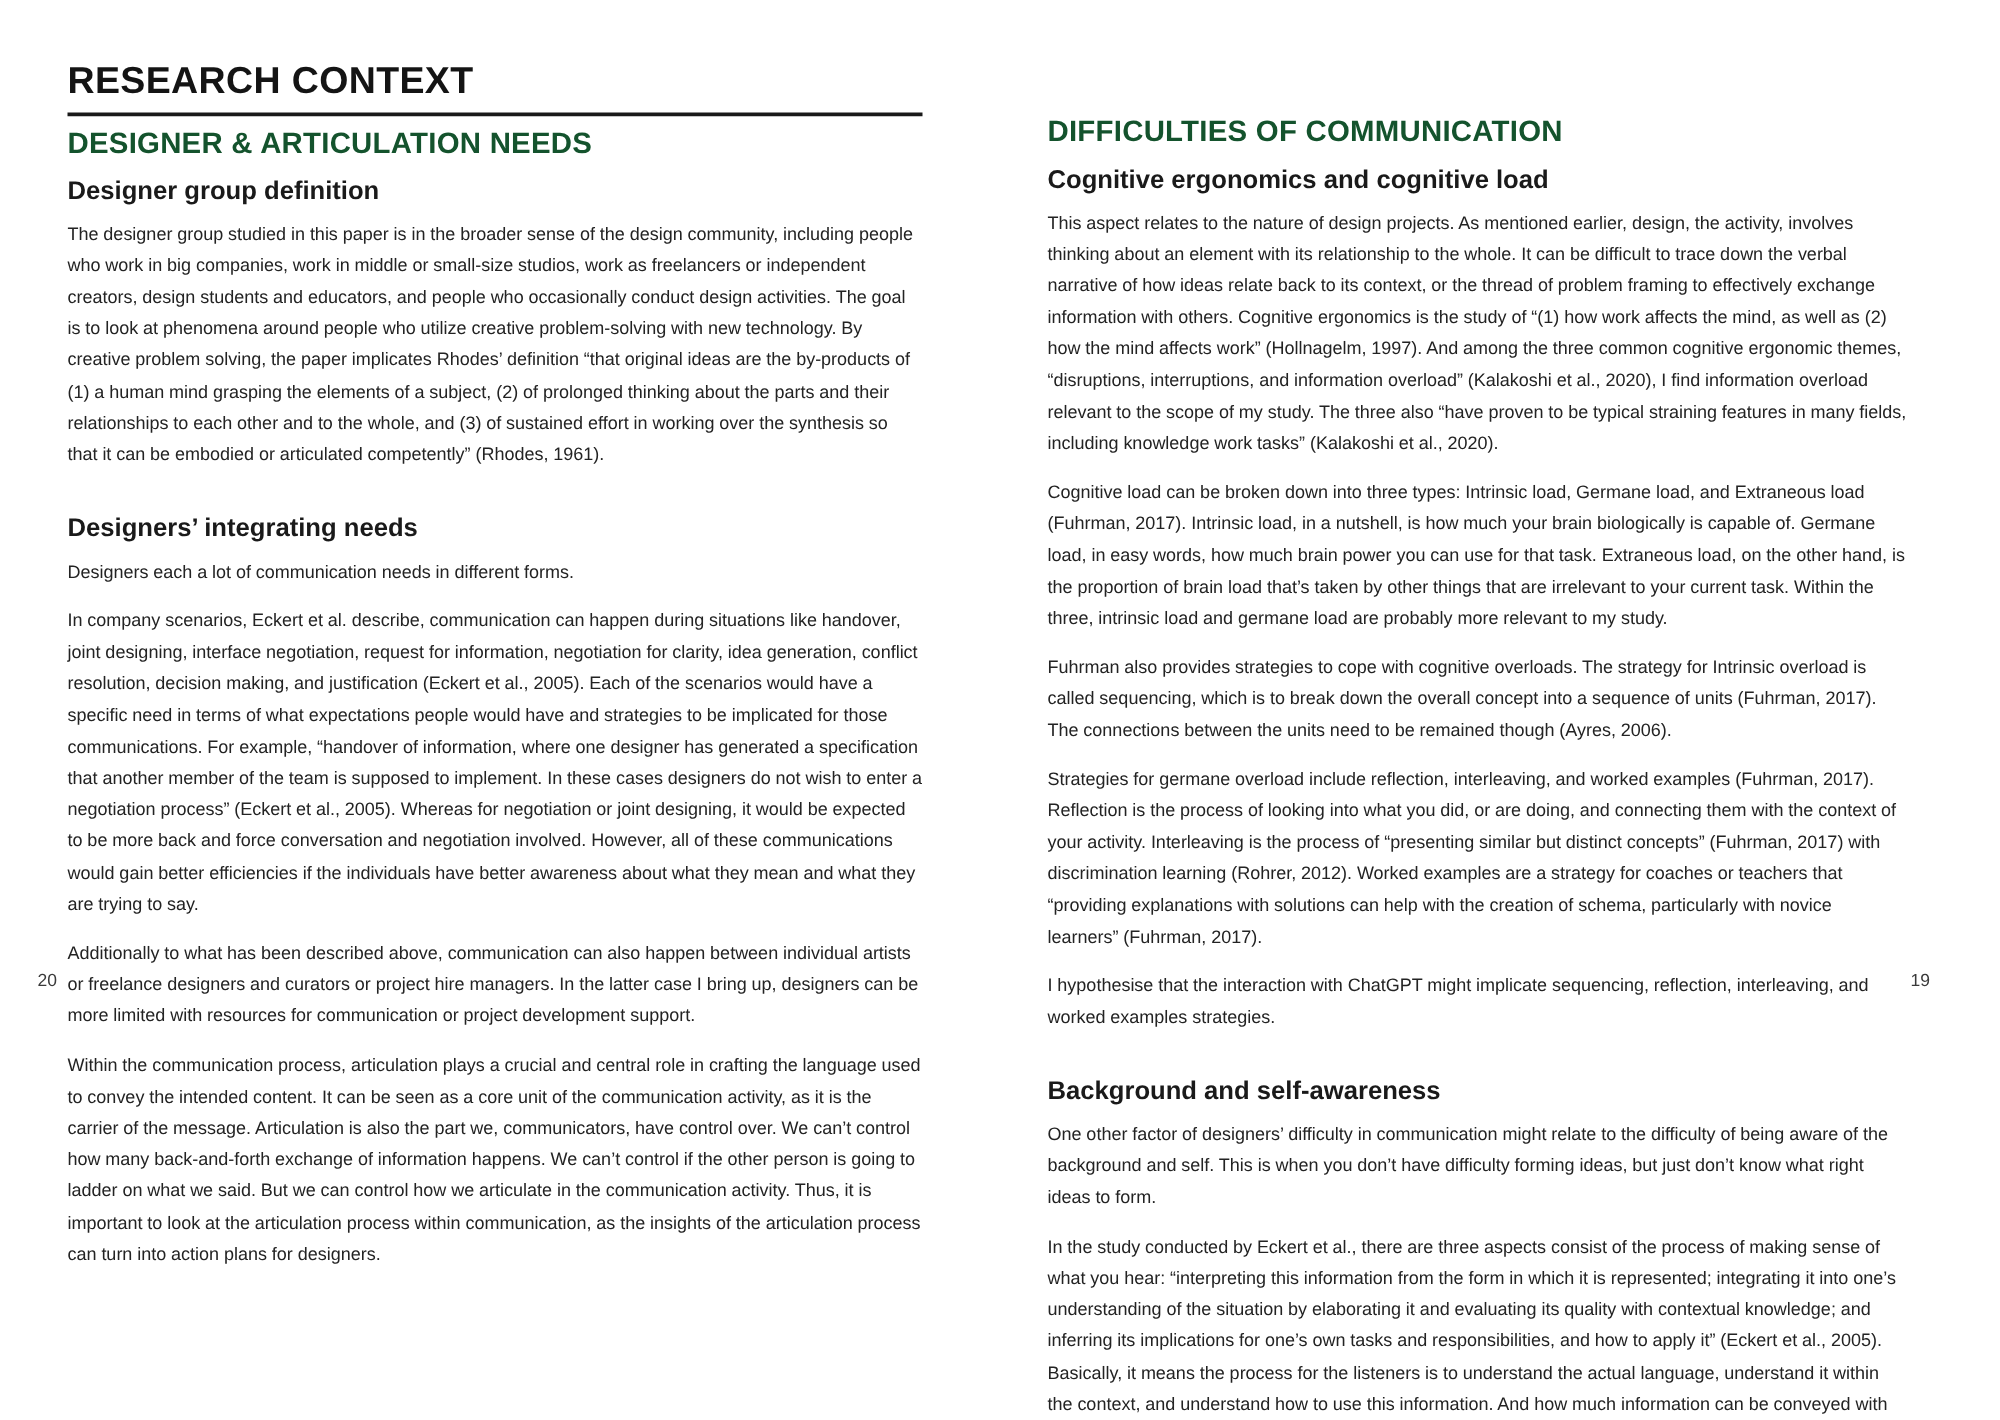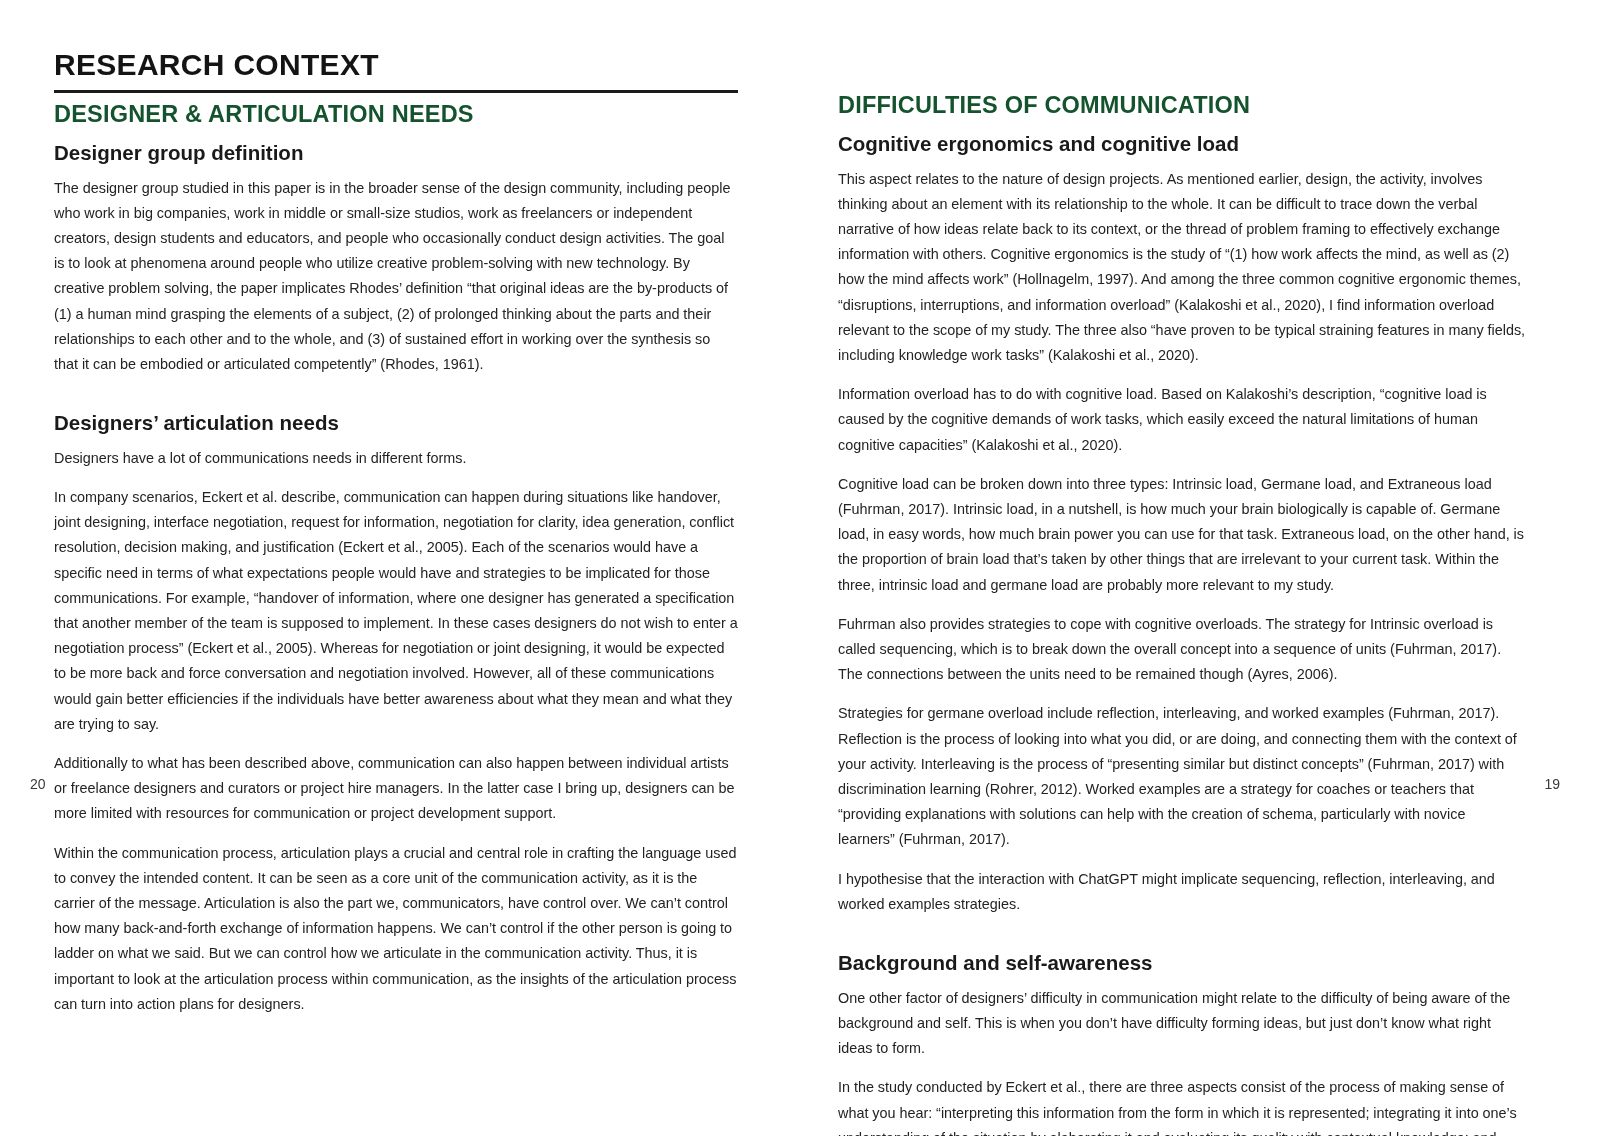--- a/index.html
+++ b/index.html
@@ -86,57 +86,56 @@
   }
 
   
   .folio {
     position: absolute;
     bottom: 44px;
     font-size: 14px;
     color: #3a3a3a;
   }
   .folio-left { left: 30px; }
-  .folio-right { right: 40px; }
+  .folio-right { right: 56px; }
 </style>
 </head>
 <body>
 
 <div class="spread">
 
   <div class="page page-left">
 
     <h1 class="chapter-title">RESEARCH CONTEXT</h1>
 
     <hr class="chapter-rule">
 
     <h2 class="section-title">DESIGNER &amp; ARTICULATION NEEDS</h2>
 
     <h3 class="subsection-title">Designer group definition</h3>
 
     <p class="body">The designer group studied in this paper is in the broader sense of the design community, including people who work in big companies, work in middle or small-size studios, work as freelancers or independent creators, design students and educators, and people who occasionally conduct design activities. The goal is to look at phenomena around people who utilize creative problem-solving with new technology. By creative problem solving, the paper implicates Rhodes’ definition “that original ideas are the by-products of (1) a human mind grasping the elements of a subject, (2) of prolonged thinking about the parts and their relationships to each other and to the whole, and (3) of sustained effort in working over the synthesis so that it can be embodied or articulated competently” (Rhodes, 1961).</p>
 
-    <h3 class="subsection-title spaced">Designers’ articulation needs</h3>
+    <h3 class="subsection-title spaced">Designers’ integrating needs</h3>
 
-    <p class="body">Designers have a lot of communications needs in different forms.</p>
+    <p class="body">Designers each a lot of communication needs in different forms.</p>
     <p class="body">In company scenarios, Eckert et al. describe, communication can happen during situations like handover, joint designing, interface negotiation, request for information, negotiation for clarity, idea generation, conflict resolution, decision making, and justification (Eckert et al., 2005). Each of the scenarios would have a specific need in terms of what expectations people would have and strategies to be implicated for those communications. For example, “handover of information, where one designer has generated a specification that another member of the team is supposed to implement. In these cases designers do not wish to enter a negotiation process” (Eckert et al., 2005). Whereas for negotiation or joint designing, it would be expected to be more back and force conversation and negotiation involved. However, all of these communications would gain better efficiencies if the individuals have better awareness about what they mean and what they are trying to say.</p>
     <p class="body">Additionally to what has been described above, communication can also happen between individual artists or freelance designers and curators or project hire managers. In the latter case I bring up, designers can be more limited with resources for communication or project development support.</p>
     <p class="body">Within the communication process, articulation plays a crucial and central role in crafting the language used to convey the intended content. It can be seen as a core unit of the communication activity, as it is the carrier of the message. Articulation is also the part we, communicators, have control over. We can’t control how many back-and-forth exchange of information happens. We can’t control if the other person is going to ladder on what we said. But we can control how we articulate in the communication activity. Thus, it is important to look at the articulation process within communication, as the insights of the articulation process can turn into action plans for designers.</p>
 
     <div class="folio folio-left">20</div>
   </div>
 
   <div class="page page-right">
 
     <h2 class="section-title right-col">DIFFICULTIES OF COMMUNICATION</h2>
 
     <h3 class="subsection-title">Cognitive ergonomics and cognitive load</h3>
 
     <p class="body">This aspect relates to the nature of design projects. As mentioned earlier, design, the activity, involves thinking about an element with its relationship to the whole. It can be difficult to trace down the verbal narrative of how ideas relate back to its context, or the thread of problem framing to effectively exchange information with others. Cognitive ergonomics is the study of “(1) how work affects the mind, as well as (2) how the mind affects work” (Hollnagelm, 1997). And among the three common cognitive ergonomic themes, “disruptions, interruptions, and information overload” (Kalakoshi et al., 2020), I find information overload relevant to the scope of my study. The three also “have proven to be typical straining features in many fields, including knowledge work tasks” (Kalakoshi et al., 2020).</p>
-    <p class="body">Information overload has to do with cognitive load. Based on Kalakoshi’s description, “cognitive load is caused by the cognitive demands of work tasks, which easily exceed the natural limitations of human cognitive capacities” (Kalakoshi et al., 2020).</p>
     <p class="body">Cognitive load can be broken down into three types: Intrinsic load, Germane load, and Extraneous load (Fuhrman, 2017). Intrinsic load, in a nutshell, is how much your brain biologically is capable of. Germane load, in easy words, how much brain power you can use for that task. Extraneous load, on the other hand, is the proportion of brain load that’s taken by other things that are irrelevant to your current task. Within the three, intrinsic load and germane load are probably more relevant to my study.</p>
     <p class="body">Fuhrman also provides strategies to cope with cognitive overloads. The strategy for Intrinsic overload is called sequencing, which is to break down the overall concept into a sequence of units (Fuhrman, 2017). The connections between the units need to be remained though (Ayres, 2006).</p>
     <p class="body">Strategies for germane overload include reflection, interleaving, and worked examples (Fuhrman, 2017). Reflection is the process of looking into what you did, or are doing, and connecting them with the context of your activity. Interleaving is the process of “presenting similar but distinct concepts” (Fuhrman, 2017) with discrimination learning (Rohrer, 2012). Worked examples are a strategy for coaches or teachers that “providing explanations with solutions can help with the creation of schema, particularly with novice learners” (Fuhrman, 2017).</p>
     <p class="body">I hypothesise that the interaction with ChatGPT might implicate sequencing, reflection, interleaving, and worked examples strategies.</p>
 
     <h3 class="subsection-title spaced">Background and self-awareness</h3>
 
     <p class="body">One other factor of designers’ difficulty in communication might relate to the difficulty of being aware of the background and self. This is when you don’t have difficulty forming ideas, but just don’t know what right ideas to form.</p>
     <p class="body">In the study conducted by Eckert et al., there are three aspects consist of the process of making sense of what you hear: “interpreting this information from the form in which it is represented; integrating it into one’s understanding of the situation by elaborating it and evaluating its quality with contextual knowledge; and inferring its implications for one’s own tasks and responsibilities, and how to apply it” (Eckert et al., 2005). Basically, it means the process for the listeners is to understand the actual language, understand it within the context, and understand how to use this information. And how much information can be conveyed with the same piece of information is depending on how much common background the communicators have (Eckert and Stacey, 2000).</p>
 

